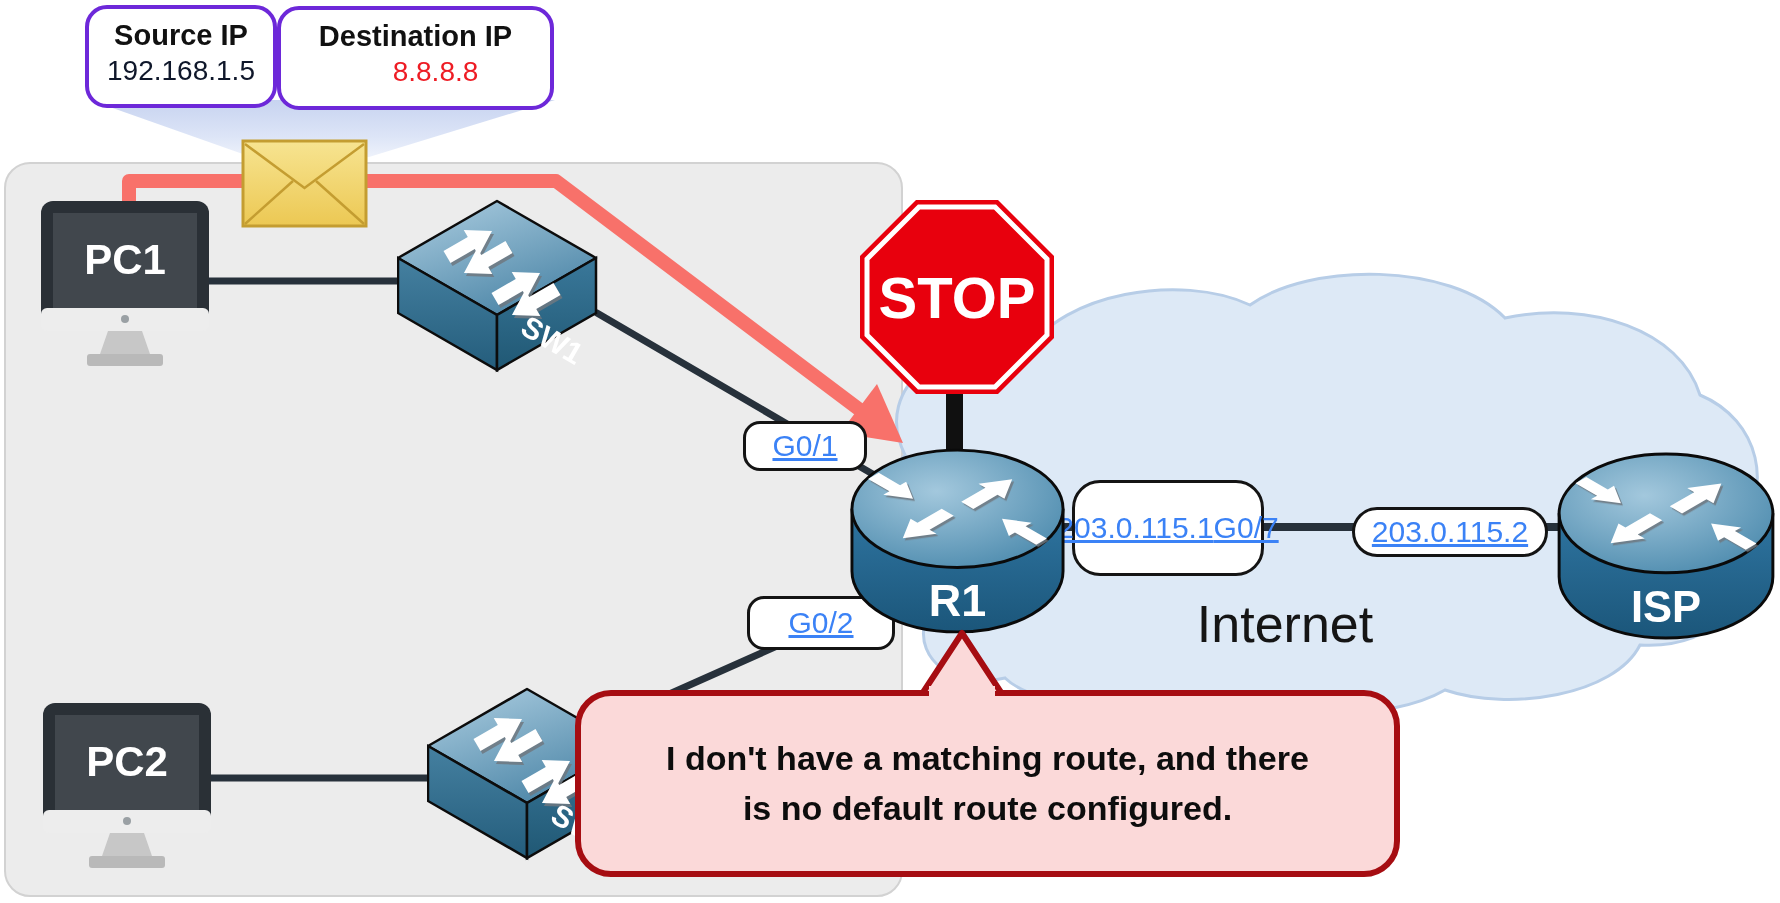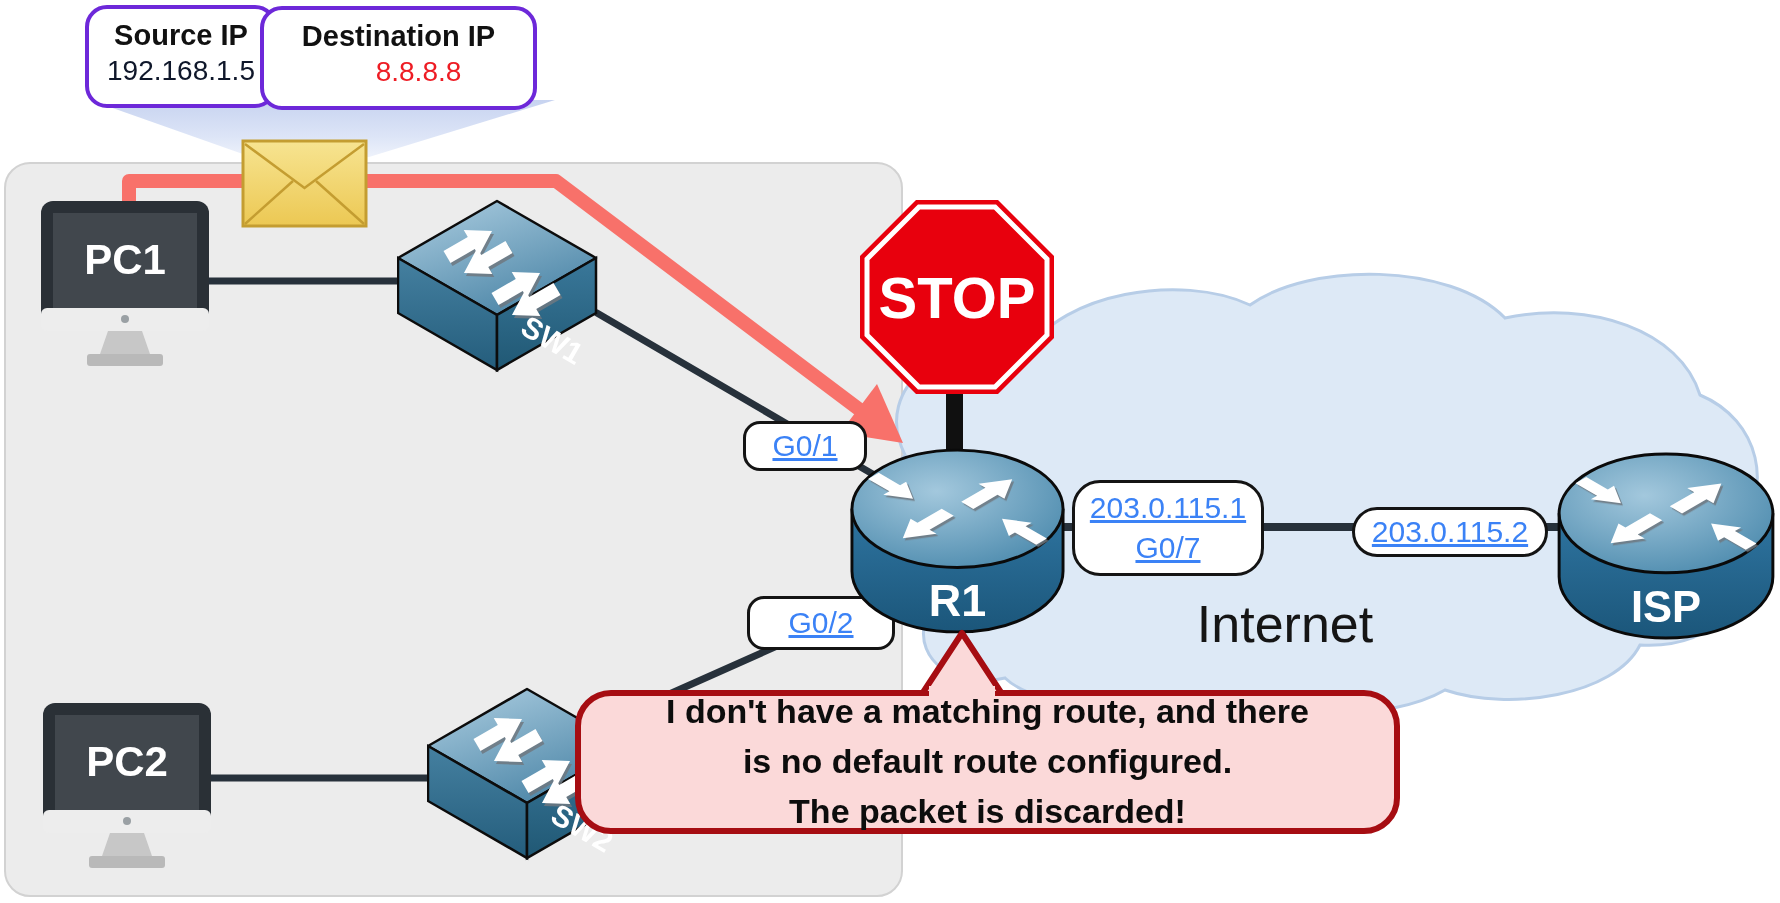--- a/index.html
+++ b/index.html
@@ -16,41 +16,41 @@
   .beam{left:90px;top:100px;width:465px;height:57px;z-index:2;
         background:linear-gradient(180deg,#c7d3f0 0%,#dde5f7 65%,#eef2fb 100%);
         clip-path:polygon(0% 0%,100% 0%,60% 100%,33% 95%);}
 
   
   .ipbox{background:#fff;border:4px solid #6d28d9;border-radius:22px;z-index:6;
          text-align:center;box-sizing:border-box;padding-top:8px;}
   .ipbox .t{font-weight:bold;font-size:29px;color:#111;line-height:1.25;}
   .ipbox .v{font-size:28px;color:#0f172a;line-height:1.3;}
   .src-box{left:85px;top:5px;width:192px;height:103px;}
-  .dst-box{left:260px;top:6px;width:277px;height:104px;}
+  .dst-box{left:277px;top:6px;width:277px;height:104px;}
   .dst-box .v{color:#ee1c24;padding-left:40px;}
 
   
   .pill{background:#fff;border:3.5px solid #141414;border-radius:17px;z-index:6;
         box-sizing:border-box;text-align:center;color:#3b82f6;font-size:30px;
         display:flex;align-items:center;justify-content:center;text-decoration:underline;}
   .pill-g01{left:743px;top:421px;width:124px;height:50px;}
   .pill-g02{left:747px;top:596px;width:148px;height:54px;}
   .pill-wan{left:1072px;top:480px;width:192px;height:96px;border-radius:28px;
-            flex-direction:column;line-height:1.35;font-size:30px;}
+            flex-direction:row;line-height:1.35;font-size:30px;}
   .pill-isp{left:1352px;top:507px;width:196px;height:50px;border-radius:25px;}
 
   .internet-label{left:1150px;top:594px;width:270px;text-align:center;z-index:6;
                   font-size:52px;color:#151515;}
 
   
   .stop-post{left:946px;top:390px;width:17px;height:78px;background:#101010;z-index:7;}
 
   
-  .callout{left:575px;top:690px;width:825px;height:144px;background:#fbd9d9;
+  .callout{left:575px;top:690px;width:825px;height:187px;background:#fbd9d9;
            border:6px solid #a60d12;border-radius:36px;z-index:10;box-sizing:border-box;
            display:flex;flex-direction:column;justify-content:center;text-align:center;}
   .callout .ln{font-weight:bold;font-size:34px;color:#0d0d0d;line-height:1.47;}
   .callout-pointer{left:916px;top:628px;width:92px;height:68px;z-index:12;}
 
   .z1{z-index:1}.z3{z-index:3}.z4{z-index:4}.z5{z-index:5}.z8{z-index:8}
 </style>
 </head>
 <body>
 
@@ -217,20 +217,19 @@
       <use href="#arw" transform="translate(-10,6) rotate(135) scale(1.25)"></use>
       <use href="#arw" transform="translate(-86,-58) rotate(45) scale(1.1)"></use>
       <use href="#arw" transform="translate(86,58) rotate(-135) scale(1.1)"></use>
     </g>
     <text x="110" y="172" text-anchor="middle" font-size="44" font-weight="bold" fill="#fff">ISP</text>
   </svg>
 
   <div class="abs callout">
     <div class="ln">I don't have a matching route, and there</div>
     <div class="ln">is no default route configured.</div>
-    <div class="ln">The packet is discarded!</div>
   </div>
   <svg class="abs callout-pointer" viewBox="0 0 92 68">
     <polygon points="6,66 46,5 86,66" fill="#fbd9d9" stroke="#a60d12" stroke-width="6" stroke-linejoin="round"></polygon>
     <rect x="13" y="58" width="66" height="10" fill="#fbd9d9"></rect>
   </svg>
 
 </div>
 
 </body></html>

